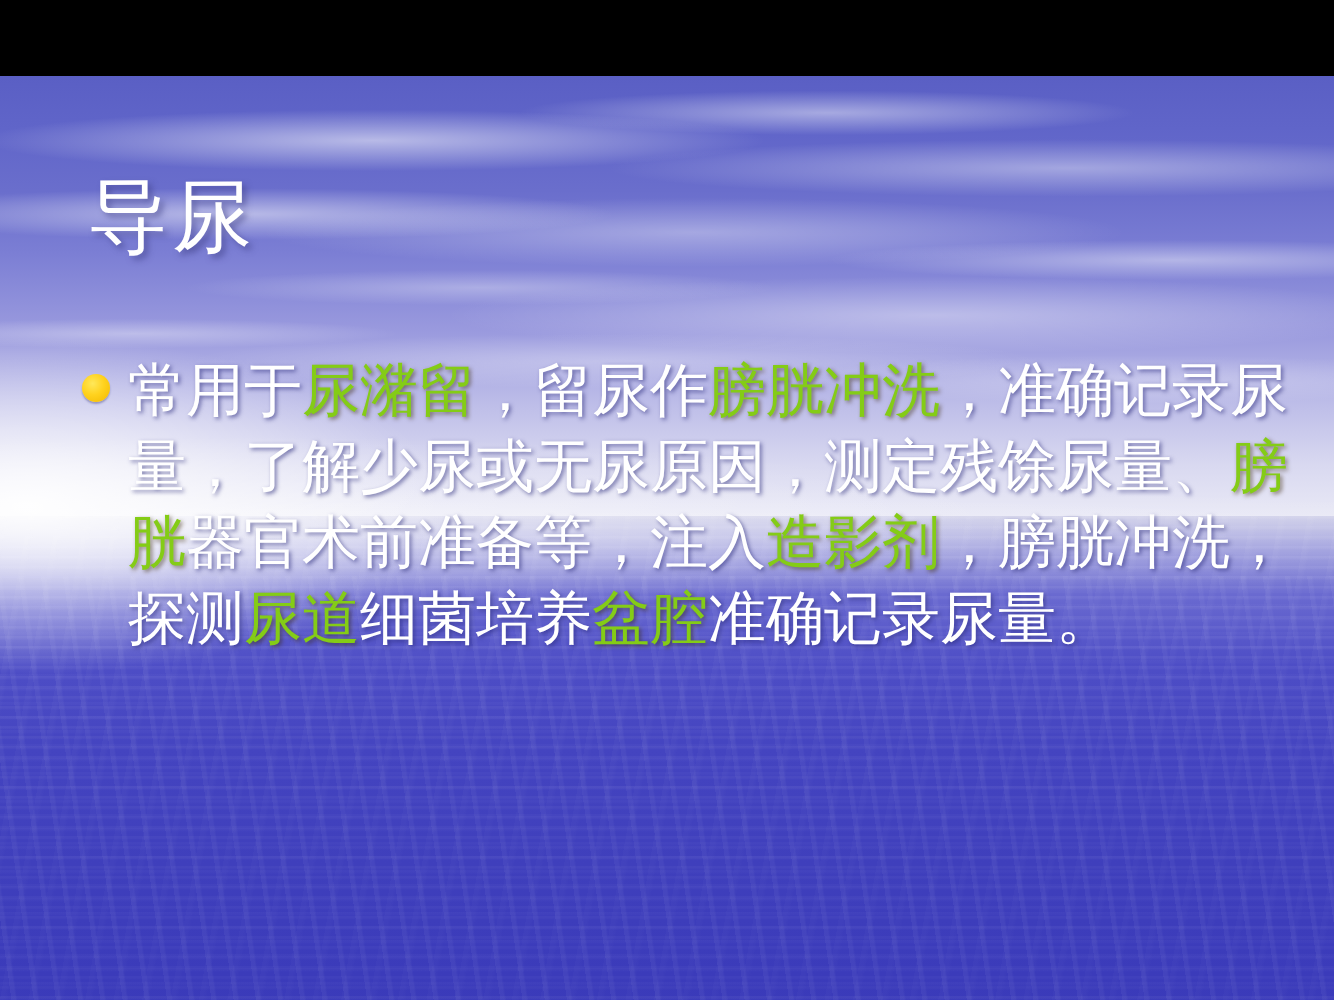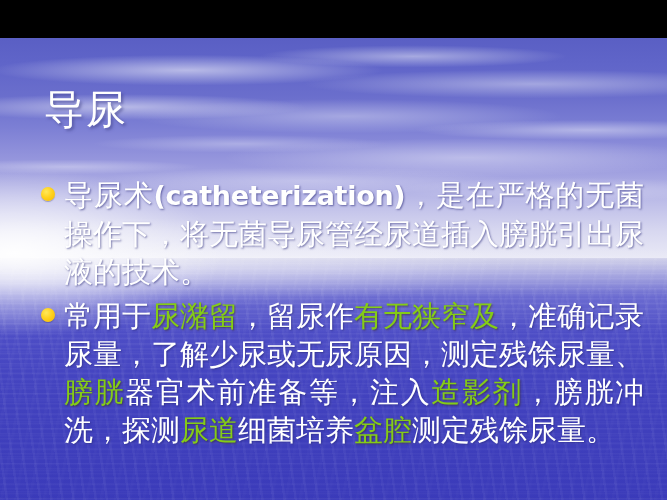--- a/index.html
+++ b/index.html
@@ -182,22 +182,18 @@
   <div class="bg-layer ripples"></div>
   <div class="bg-layer ripples2"></div>
 
   <div class="content">
 
     <div class="slide-title">导尿</div>
 
     <div class="body-list" id="body-list">
         <div class="bullet-row">
           <span class="bullet-dot"></span>
-          <div class="bullet-text"><span>导尿术</span><span class="latin">(catheterization)</span><span>，是在严格的无菌操作下，将无菌导尿管经尿道插入膀胱引出尿液的技术。</span></div>
-        </div>
-        <div class="bullet-row">
-          <span class="bullet-dot"></span>
-          <div class="bullet-text"><span>常用于</span><span class="hl">尿潴留</span><span>，留尿作</span><span class="hl">有无狭窄及</span><span>，准确记录尿量，了解少尿或无尿原因，测定残馀尿量、</span><span class="hl">膀胱</span><span>器官术前准备等，注入</span><span class="hl">造影剂</span><span>，膀胱冲洗，探测</span><span class="hl">尿道</span><span>细菌培养</span><span class="hl">盆腔</span><span>测定残馀尿量。</span></div>
+          <div class="bullet-text"><span>常用于</span><span class="hl">尿潴留</span><span>，留尿作</span><span class="hl">膀胱冲洗</span><span>，准确记录尿量，了解少尿或无尿原因，测定残馀尿量、</span><span class="hl">膀胱</span><span>器官术前准备等，注入</span><span class="hl">造影剂</span><span>，膀胱冲洗，探测</span><span class="hl">尿道</span><span>细菌培养</span><span class="hl">盆腔</span><span>准确记录尿量。</span></div>
         </div>
       </div>
 
   </div>
 </div>
 
 </body></html>

